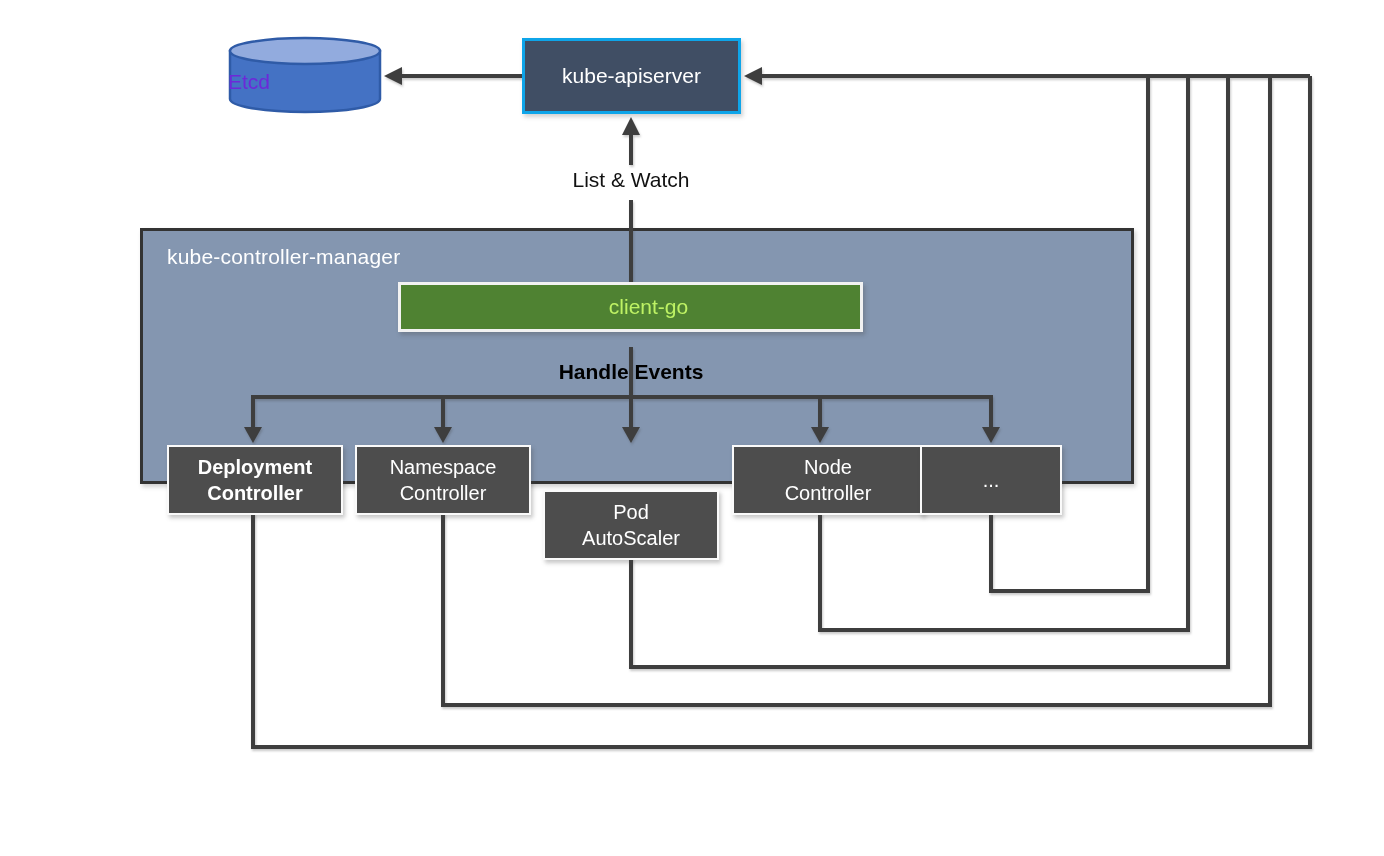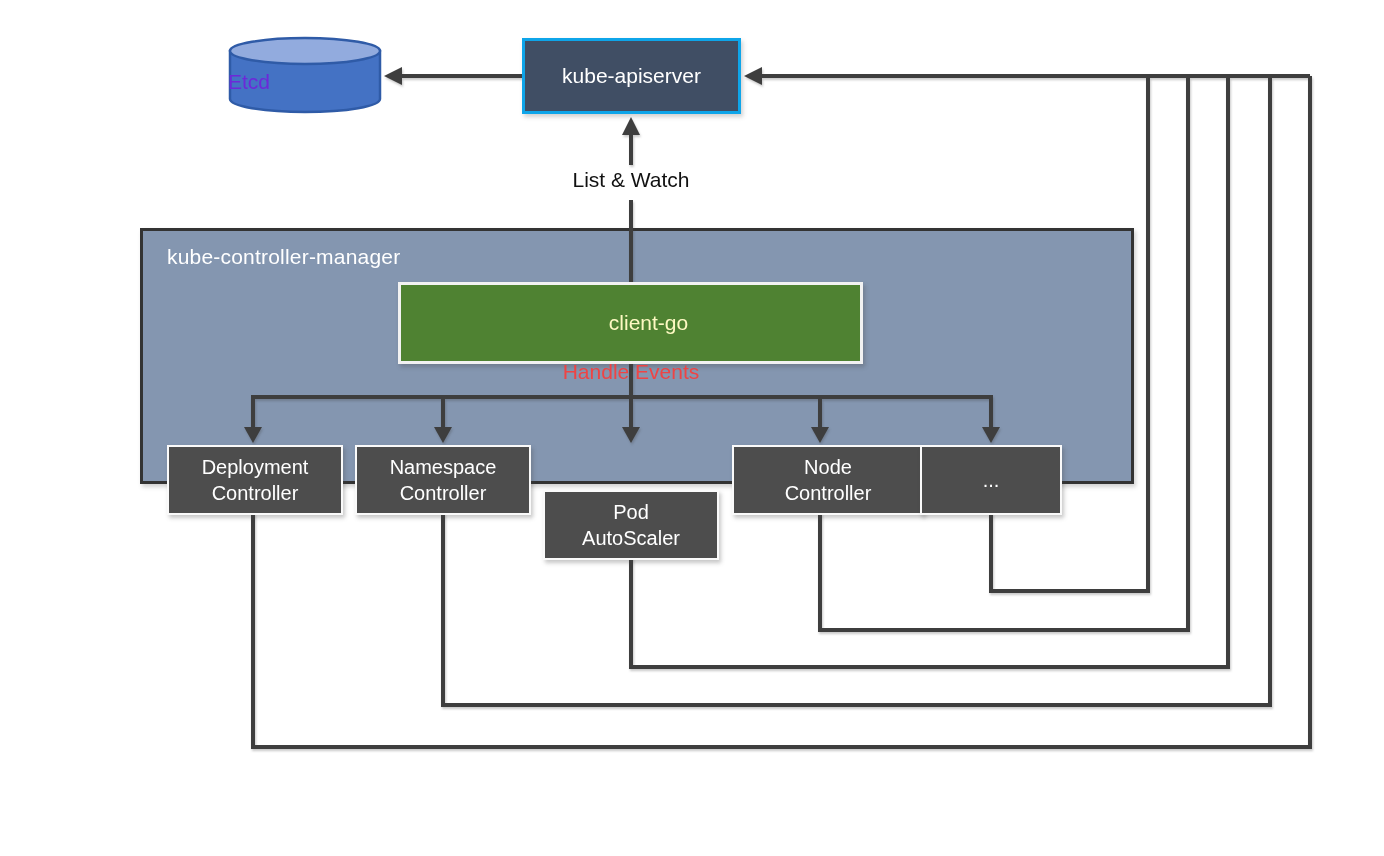--- a/index.html
+++ b/index.html
@@ -25,48 +25,48 @@
   svg.wires polygon{fill:#3E3E3E;stroke:none;}
   
   .node,.floating-label{position:absolute;z-index:3;}
   .apiserver{
     left:522px;top:38px;width:219px;height:76px;
     background:#404E64;border:3px solid #0ea5e9;box-sizing:border-box;
     display:flex;align-items:center;justify-content:center;
     color:#ffffff;font-size:21px;box-shadow:2px 3px 4px rgba(80,80,80,.25);
   }
   .clientgo{
-    left:398px;top:282px;width:465px;height:82px;
+    left:398px;top:282px;width:465px;height:50px;
     background:#4F8232;border:3px solid #F2F2F2;box-sizing:border-box;
     display:flex;align-items:center;justify-content:center;
-    color:#fef9c3;font-size:21px;box-shadow:2px 3px 4px rgba(70,70,70,.3);padding-left:36px;
+    color:#bef264;font-size:21px;box-shadow:2px 3px 4px rgba(70,70,70,.3);padding-left:36px;
   }
   .ctrl{
     top:445px;height:70px;background:#4D4D4D;border:2px solid #FAFAFA;
     box-sizing:border-box;display:flex;align-items:center;justify-content:center;
     color:#ffffff;font-size:20px;line-height:26px;text-align:center;
     white-space:pre-line;box-shadow:2px 3px 4px rgba(70,70,70,.3);
   }
-  .ctrl-0{left:167px;width:176px;}
+  .ctrl-0{left:167px;width:176px;font-weight:bold;}
   .ctrl-1{left:355px;width:176px;}
   .ctrl-2{left:543px;width:176px;margin-top:45px;}
   .ctrl-3{left:732px;width:192px;}
   .ctrl-4{left:920px;width:142px;}
   .etcd-wrap{left:228px;top:36px;width:154px;height:80px;}
   .etcd-label{
     position:absolute;left:0;top:34px;width:154px;text-align:left;
     color:#6d28d9;font-size:21px;
   }
   .list-watch{
     left:631px;top:168px;transform:translateX(-50%);
     color:#111111;font-size:21px;white-space:nowrap;
   }
   .handle-events{
     left:631px;top:360px;transform:translateX(-50%);
-    color:#ef4444;font-size:21px;white-space:nowrap;
+    color:#000000;font-size:21px;white-space:nowrap;font-weight:bold;
   }
   .watermark{
     left:583px;top:810px;color:#D8DCE8;font-size:17px;white-space:nowrap;
   }
 </style>
 </head>
 <body>
 
 <div class="canvas">
 

